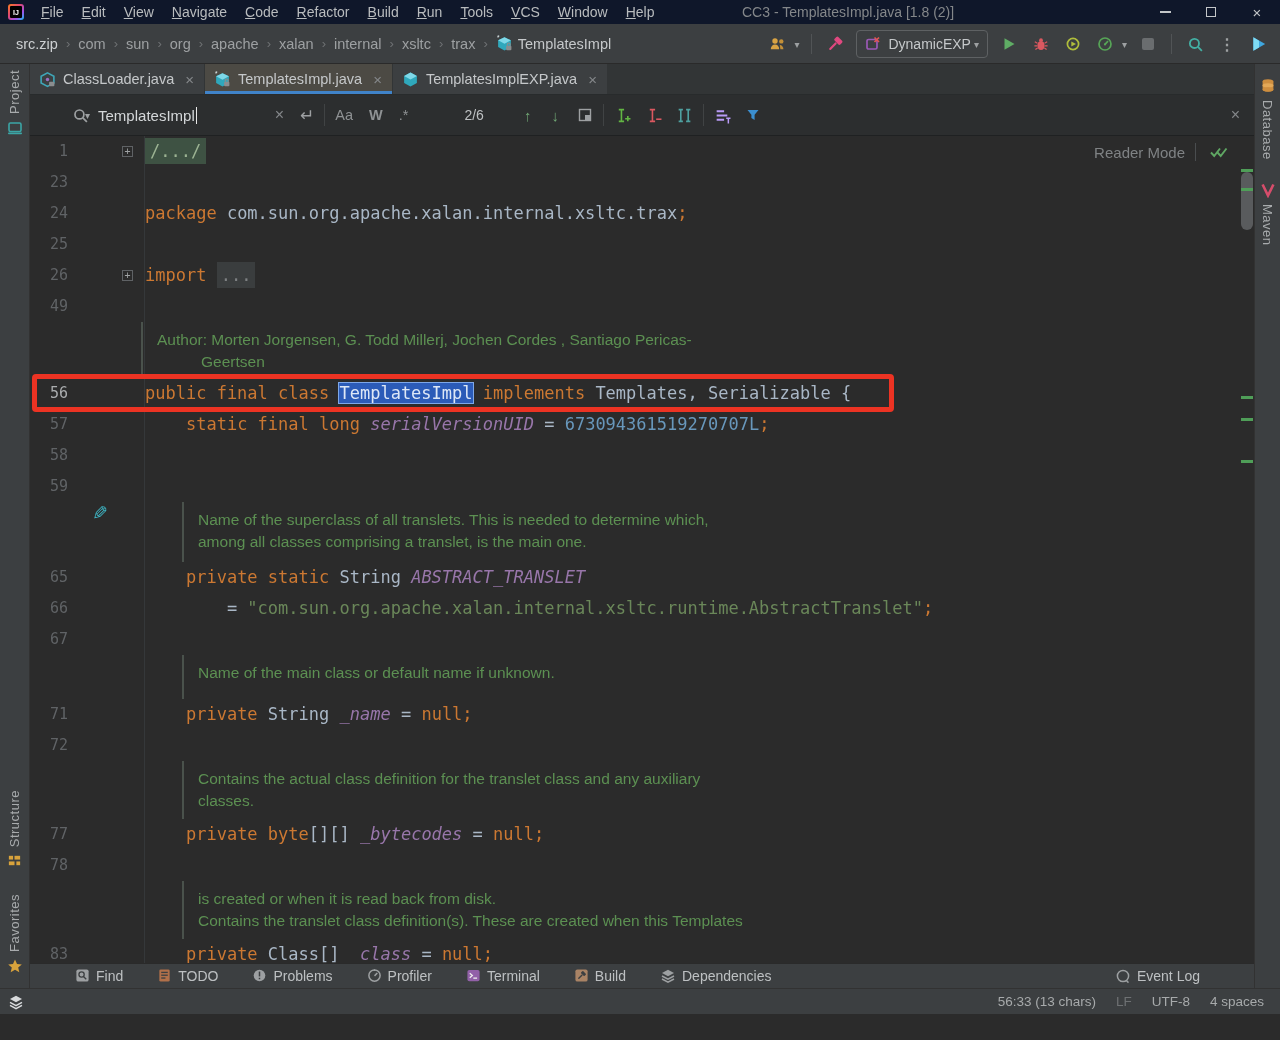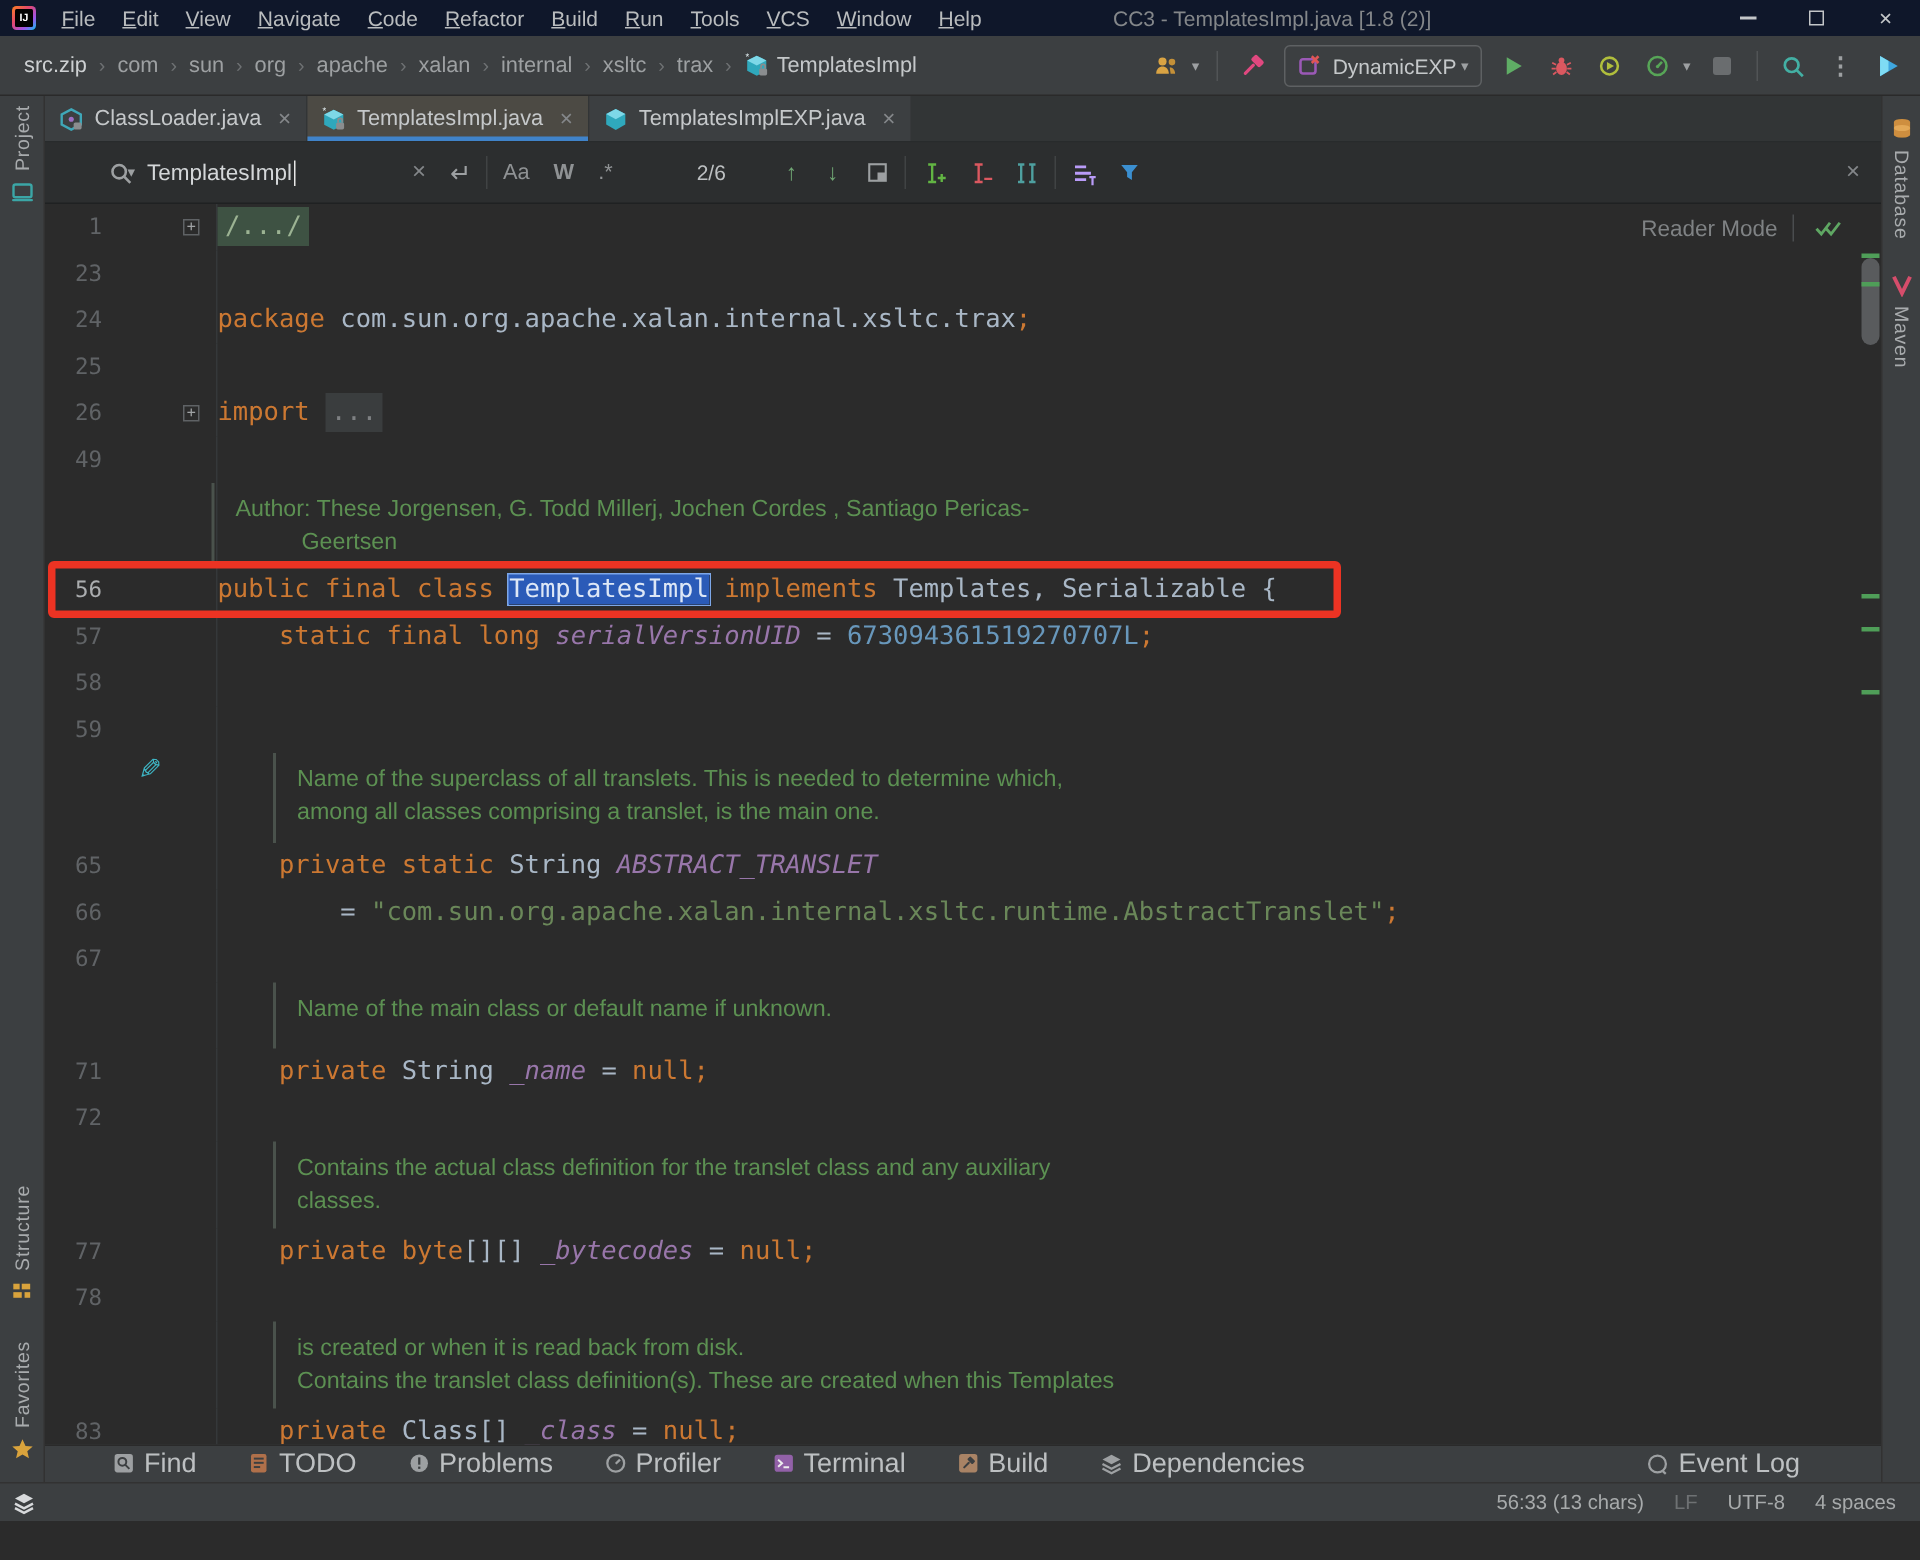--- a/index.html
+++ b/index.html
@@ -97,21 +97,21 @@
   .cblock{font-family:"Liberation Sans",sans-serif;font-size:15.5px;color:#5C9052;padding-top:7px;}
   .cblock .cline{line-height:22px;height:22px;}
   .cblock.ind0{margin-left:-4px;border-left:2px solid #4A524C;padding-left:14px;}
   .cblock.ind1{margin-left:37px;border-left:2px solid #4A524C;padding-left:14px;}
   .cline.hang{margin-left:44px;}
   #vscroll{position:absolute;right:0;top:0;bottom:0;width:14px;z-index:3;}
   #vscroll .thumb{position:absolute;right:1px;width:12px;border-radius:6px;background:#595B5D;}
   #vscroll .mark{position:absolute;right:1px;width:12px;height:3px;background:#4F9E58;}
 
   
-  #bottombar{height:26px;background:#3C3F41;border-top:1px solid #2A2A2A;display:flex;align-items:center;color:#BDC0C2;font-size:18px;position:relative;padding-left:45px;gap:34px;}
+  #bottombar{height:26px;background:#3C3F41;border-top:1px solid #2A2A2A;display:flex;align-items:center;color:#BDC0C2;font-size:14px;position:relative;padding-left:45px;gap:34px;}
   .bb-item{display:flex;align-items:center;gap:6px;}
   #eventlog{position:absolute;right:54px;display:flex;align-items:center;gap:6px;}
 
   
   #statusbar{height:26px;background:#3C3F41;border-top:1px solid #323232;display:flex;align-items:center;color:#A7AAAB;font-size:13.5px;position:relative;}
   #switcher{margin-left:8px;}
   #status-right{position:absolute;right:16px;display:flex;align-items:center;gap:20px;}
   #status-lf{color:#6E7173;}
 </style>
 </head>
@@ -418,21 +418,21 @@
           </div>
           <div class="row">
             <div class="gutter">
               <span class="lnum">49</span>
             </div>
             <div class="line-content"></div>
           </div>
           <div class="comment-row" style="height:56px">
             <div class="gutter"></div>
             <div class="cblock ind0">
-              <div class="cline">Author: These Jorgensen, G. Todd Millerj, Jochen Cordes , Santiago Pericas-</div>
+              <div class="cline">Author: Morten Jorgensen, G. Todd Millerj, Jochen Cordes , Santiago Pericas-</div>
               <div class="cline hang">Geertsen</div>
             </div>
           </div>
           <div class="row current">
             <div class="gutter">
               <span class="lnum">56</span>
             </div>
             <div class="line-content"><span class="tk-kw">public final class </span><span class="tk-sel">TemplatesImpl</span><span class="tk-def"> </span><span class="tk-kw">implements </span><span class="tk-def">Templates, Serializable {</span><div class="redbox"></div></div>
           </div>
           <div class="row">

